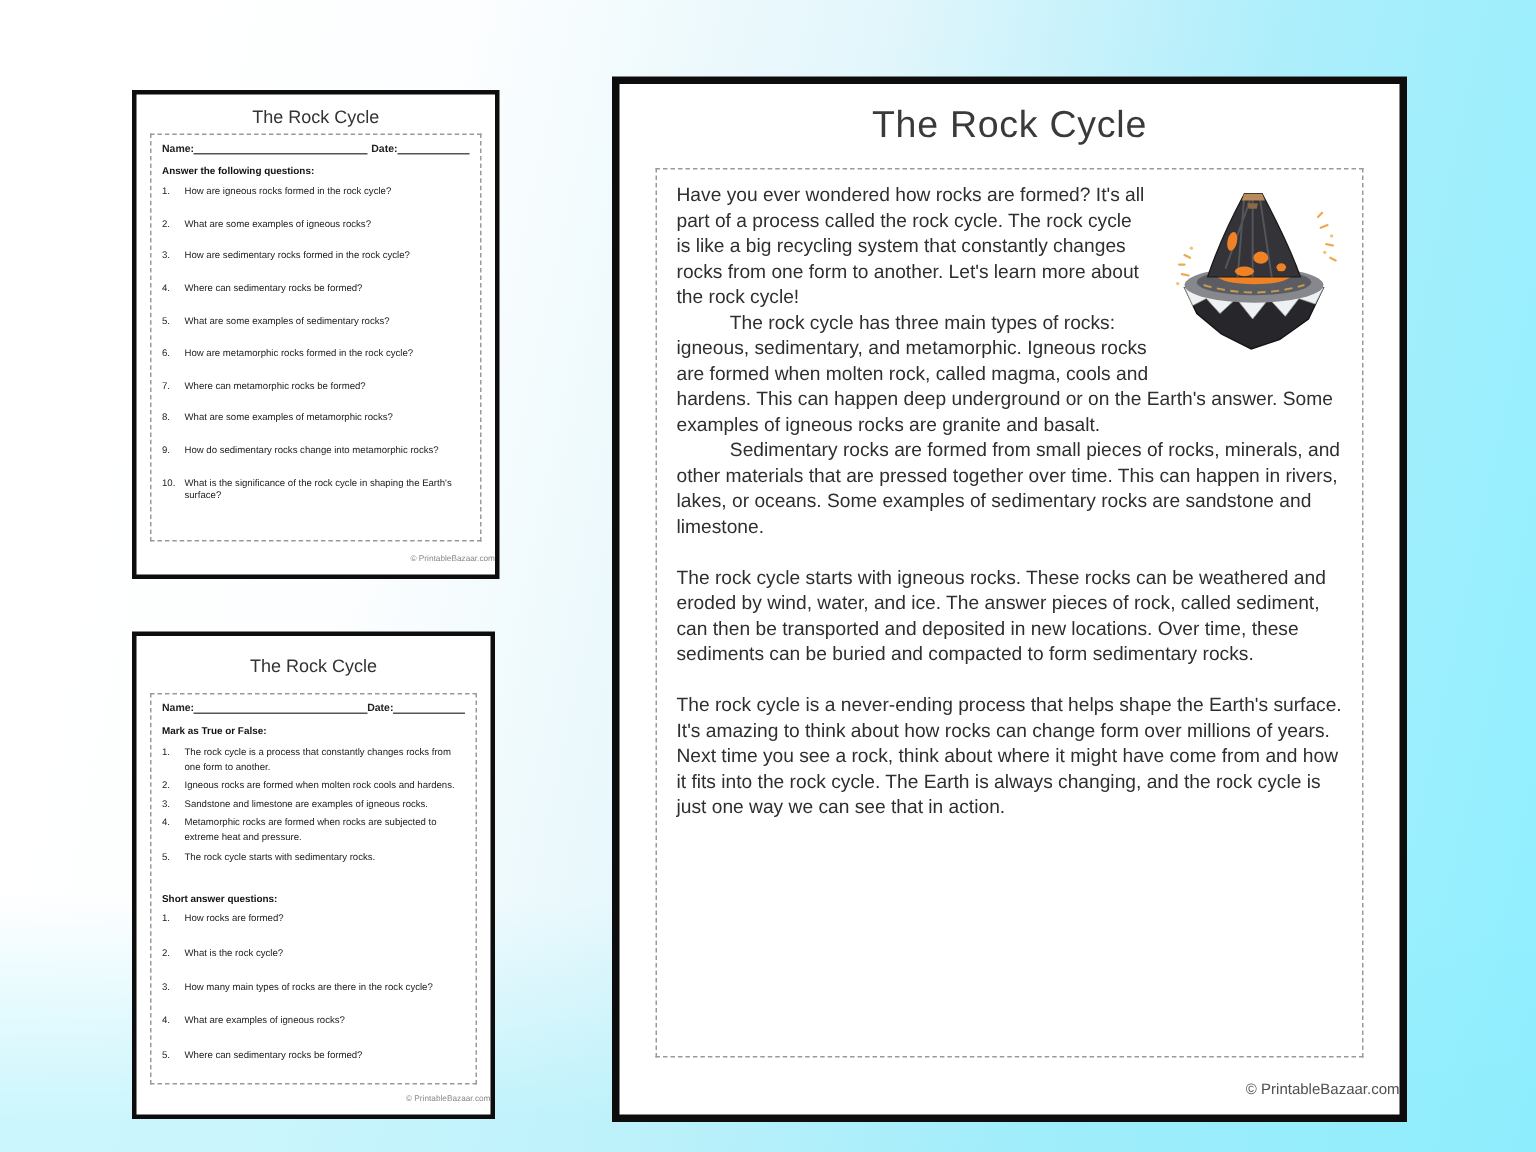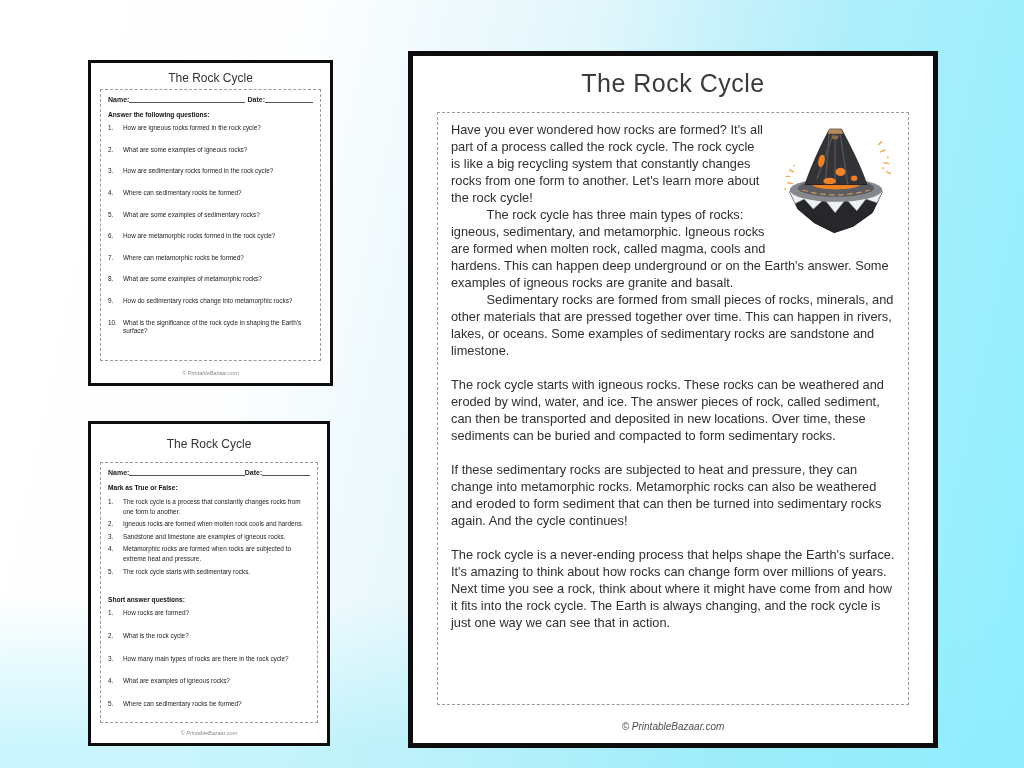--- a/index.html
+++ b/index.html
@@ -30,21 +30,21 @@
   .section-heading{font-size:6.6px;font-weight:bold;color:#111;margin:8px 0 6px;}
   .q-list{margin:0;padding:0;list-style:none;font-size:6.4px;color:#222;}
   .q-list li{display:flex;line-height:1.35;}
   #ws1 .q-list li{margin-bottom:13px;}
   .tf-list li{margin-bottom:3px;line-height:1.5;}
   .sa-list li{margin-bottom:14px;}
   .q-num{flex:0 0 15px;}
   .q-text{flex:1;}
   .tf-gap{margin-top:20px;}
 
-  .page-footer{position:absolute;left:0;right:0;text-align:center;color:#888;font-style:italic;}
+  .page-footer{position:absolute;left:0;right:0;text-align:right;color:#888;}
   #ws1 .page-footer,#ws2 .page-footer{bottom:7px;font-size:5.5px;}
   #main .page-footer{bottom:11px;font-size:10px;color:#4f4f4f;}
 
   .main-title{margin:13px 0 0;text-align:center;font-size:25px;font-weight:400;color:#3a3a3a;letter-spacing:.5px;}
   #main .dashed{left:24px;right:24px;top:56px;bottom:38px;padding:8px 13px;}
   .passage{font-size:12.8px;line-height:17px;color:#2f2f2f;}
   .passage p{margin:0;white-space:pre-wrap;tab-size:10;-moz-tab-size:10;}
   .volcano-wrap{float:right;width:118px;height:114px;margin:2px 0 4px 10px;}
   .volcano-wrap svg{width:100%;height:100%;}
 </style>
@@ -207,19 +207,17 @@
         <path d="M60,12 L68,12 L67,16 L61,16 Z" fill="#8a6946"></path>
       </svg>
     </div>
     <div class="passage">
         <p>Have you ever wondered how rocks are formed? It's all part of a process called the rock cycle. The rock cycle is like a big recycling system that constantly changes rocks from one form to another. Let's learn more about the rock cycle!</p>
         <p>	The rock cycle has three main types of rocks: igneous, sedimentary, and metamorphic. Igneous rocks are formed when molten rock, called magma, cools and hardens. This can happen deep underground or on the Earth's answer. Some examples of igneous rocks are granite and basalt.</p>
         <p>	Sedimentary rocks are formed from small pieces of rocks, minerals, and other materials that are pressed together over time. This can happen in rivers, lakes, or oceans. Some examples of sedimentary rocks are sandstone and limestone.</p>
         <p>
 The rock cycle starts with igneous rocks. These rocks can be weathered and eroded by wind, water, and ice. The answer pieces of rock, called sediment, can then be transported and deposited in new locations. Over time, these sediments can be buried and compacted to form sedimentary rocks.</p>
         <p>
-If these sedimentary rocks are subjected to heat and pressure, they can change into metamorphic rocks. Metamorphic rocks can also be weathered and eroded to form sediment that can then be turned into sedimentary rocks again. And the cycle continues!</p>
-        <p>
 The rock cycle is a never-ending process that helps shape the Earth's surface. It's amazing to think about how rocks can change form over millions of years. Next time you see a rock, think about where it might have come from and how it fits into the rock cycle. The Earth is always changing, and the rock cycle is just one way we can see that in action.</p>
       </div>
   </div>
   <div class="page-footer">© PrintableBazaar.com</div>
 </section>
 
 </body></html>

